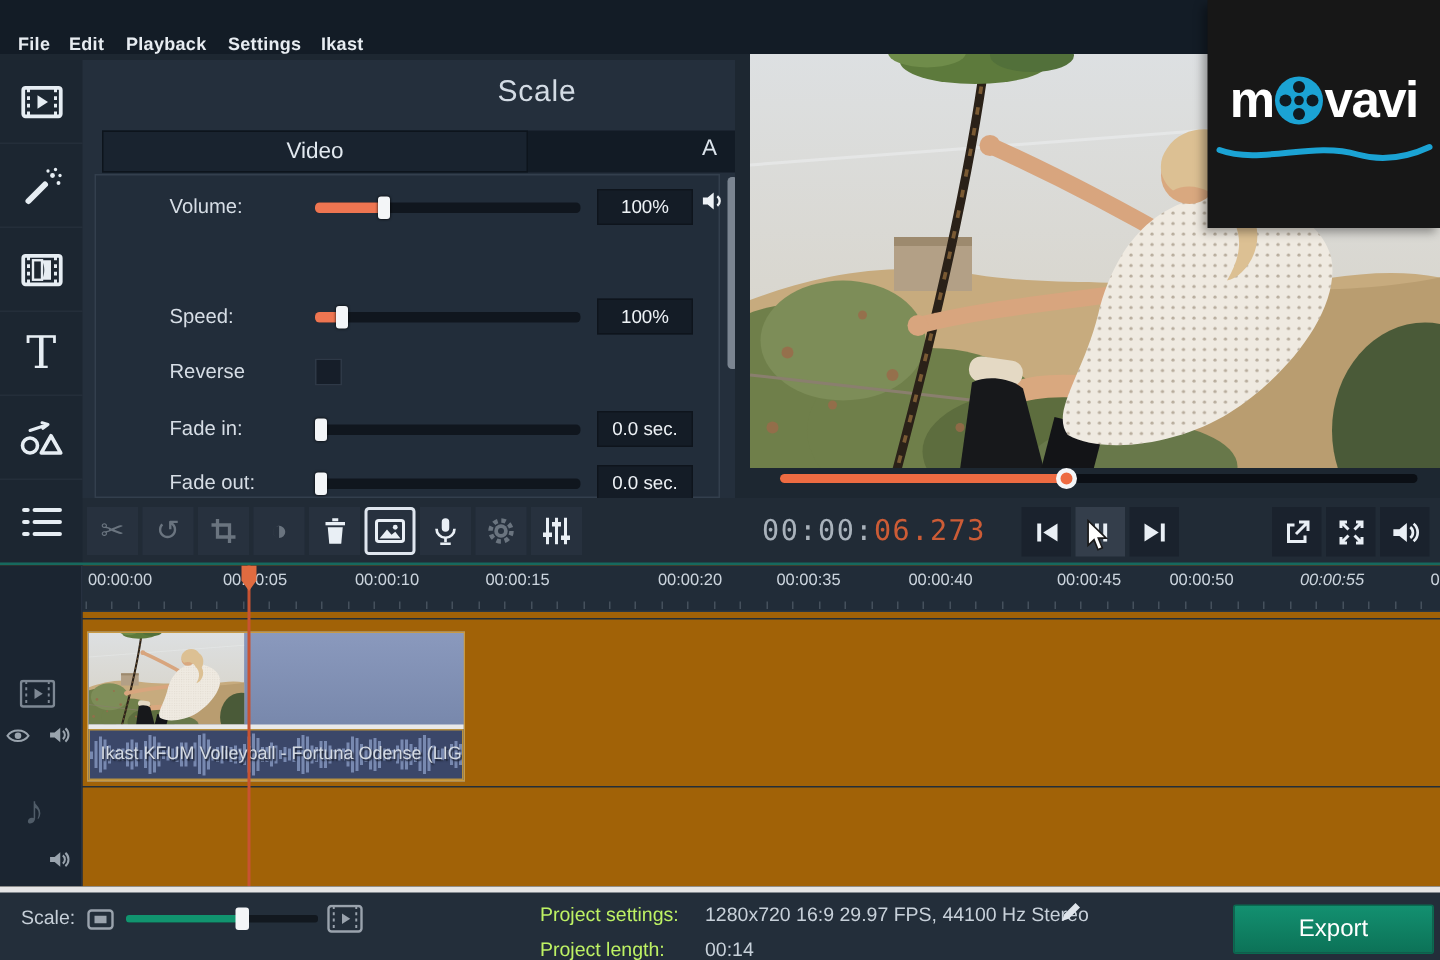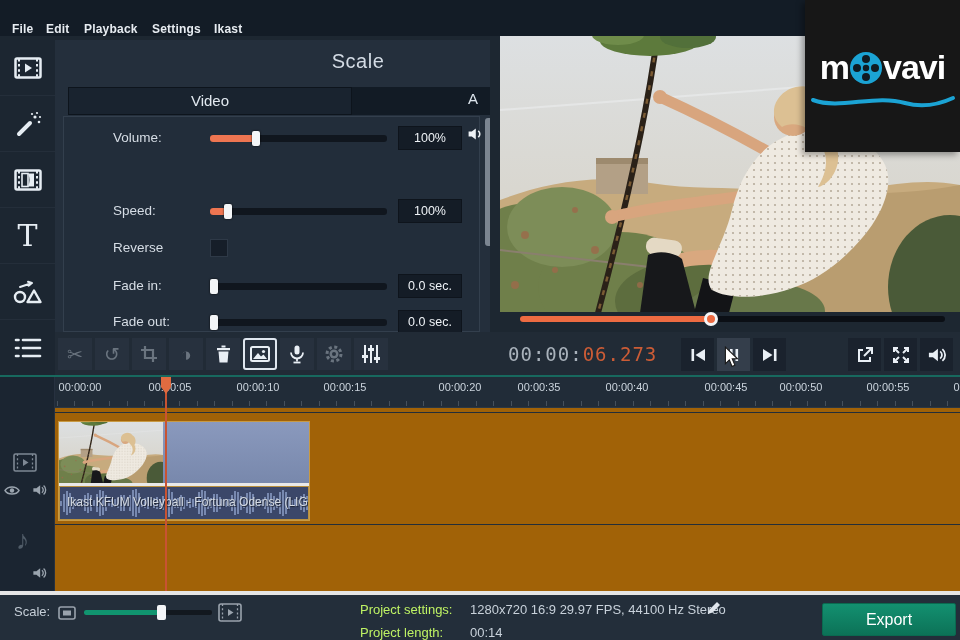--- a/index.html
+++ b/index.html
@@ -422,21 +422,21 @@
       <div id="ruler-labels">
           <span class="rlabel" style="left: 80px;">00:00:00</span>
           <span class="rlabel" style="left: 170px;">00:00:05</span>
           <span class="rlabel" style="left: 258px;">00:00:10</span>
           <span class="rlabel" style="left: 345px;">00:00:15</span>
           <span class="rlabel" style="left: 432px; margin-left: 28px;">00:00:20</span>
           <span class="rlabel" style="left: 539px;">00:00:35</span>
           <span class="rlabel" style="left: 627px;">00:00:40</span>
           <span class="rlabel" style="left: 714px; margin-left: 12px;">00:00:45</span>
           <span class="rlabel" style="left: 801px;">00:00:50</span>
-          <span class="rlabel" style="left: 888px;">00:00:55</span>
+          <span class="rlabel" style="left: 888px; font-style: italic;">00:00:55</span>
           <span class="rlabel" style="left: 975px;">00:01:00</span>
         </div>
       <div id="ruler-ticks">
           <i style="left: 57px;"></i>
           <i style="left: 74.45px;"></i>
           <i style="left: 91.9px;"></i>
           <i style="left: 109.35px;"></i>
           <i style="left: 126.8px;"></i>
           <i style="left: 144.25px;"></i>
           <i style="left: 161.7px;"></i>

